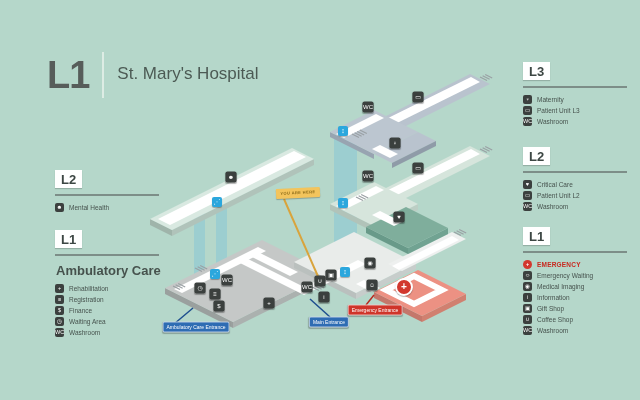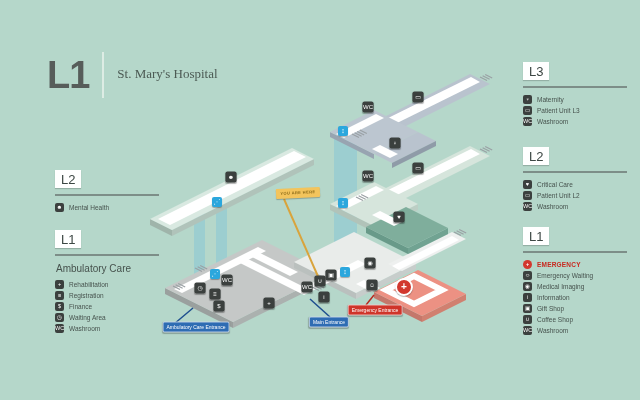--- a/index.html
+++ b/index.html
@@ -8,34 +8,34 @@
     background:#b5d7ca;
     font-family:"Liberation Sans","DejaVu Sans",sans-serif;
     -webkit-font-smoothing:antialiased;
   }
   #map-svg{position:absolute;left:0;top:0;width:640px;height:400px;}
 
   
   .header{position:absolute;left:47px;top:52px;display:flex;align-items:center;}
   .hlevel{font-size:38px;font-weight:bold;color:#575d5a;line-height:1;letter-spacing:-1px;}
   .hdiv{width:2px;height:46px;background:#ddece4;margin:0 13px;}
-  .hsub{font-size:13px;color:#4c5a54;margin-bottom:2px;font-family:Liberation Serif, serif;}
+  .hsub{font-size:17px;color:#4c5a54;margin-bottom:2px;}
   .htitle{font-size:16px;font-weight:bold;color:#3e4b46;}
 
   
   .panel{position:absolute;width:112px;}
   .p-left-l2{left:55px;top:170px;}
   .p-left-l1{left:55px;top:230px;}
   .p-right-l3{left:523px;top:62px;}
   .p-right-l2{left:523px;top:147px;}
   .p-right-l1{left:523px;top:227px;}
-  .panel-heading{display:inline-block;background:#ffffff;color:#3d4744;font-weight:normal;
+  .panel-heading{display:inline-block;background:#ffffff;color:#3d4744;font-weight:bold;
     font-size:13px;line-height:1;padding:3px 6px 2px;box-shadow:0 1px 1px rgba(0,0,0,.18);}
   .rule{height:2px;background:#7d8e88;margin:6px 0 7px;width:104px;}
-  .section-label{font-size:10px;font-weight:normal;color:#46524d;margin:0 0 6px 1px;}
+  .section-label{font-size:13px;font-weight:bold;color:#46524d;margin:0 0 6px 1px;}
   .li{display:flex;align-items:center;margin-bottom:2px;height:9px;}
   .li-ic{width:9px;height:9px;background:#3b403e;color:#fff;border-radius:2px;
     font-size:5.5px;line-height:9px;text-align:center;flex:0 0 auto;overflow:hidden;}
   .li-ic.emg{background:#d2382e;border-radius:50%;font-weight:bold;}
   .li-label{font-size:6.5px;color:#46524d;margin-left:5px;white-space:nowrap;}
   .li-label.red{color:#c8281e;font-weight:bold;letter-spacing:.2px;}
 
   
   .mk{position:absolute;width:11px;height:11px;transform:translate(-50%,-50%);
     background:#3b403e;color:#fff;border-radius:2px;font-size:6px;line-height:11px;

